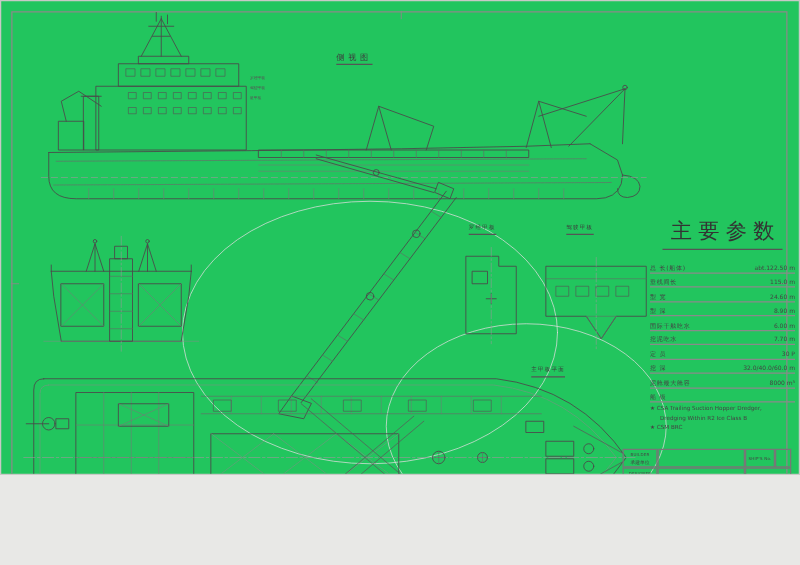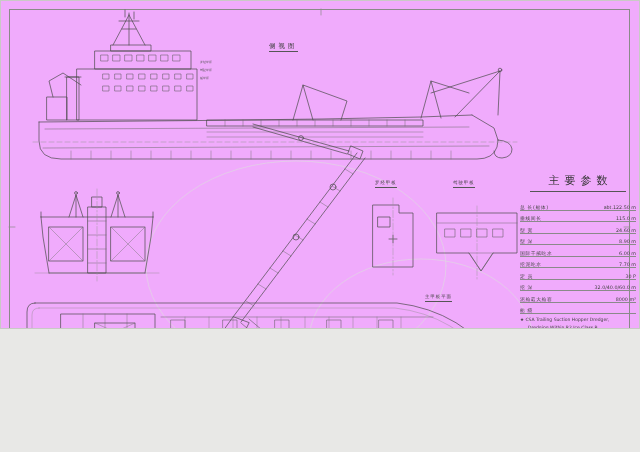--- a/index.html
+++ b/index.html
@@ -1,26 +1,26 @@
 <!DOCTYPE html>
 <html><head>
 <meta charset="utf-8">
 <style>
   html,body{margin:0;padding:0;background:#e8e8e6;}
-  .page{position:relative;width:640px;height:329px;background:#f0abfc;overflow:hidden;
+  .page{position:relative;width:640px;height:380px;background:#22c55e;overflow:hidden;
         font-family:"DejaVu Sans","Liberation Sans",sans-serif;border:1px solid #c9c9c6;box-sizing:border-box;}
   .frame{position:absolute;left:8px;top:8px;width:621px;height:433px;border:1px solid #8a8a88;box-sizing:border-box;}
   svg.art{position:absolute;left:0;top:0;}
   .lbl{position:absolute;color:#3c3c3c;white-space:nowrap;line-height:1;}
   .u{border-bottom:0.8px solid #555;padding-bottom:1.5px;}
   .serif{font-family:"DejaVu Serif","Liberation Serif",serif;}
 
   
   .params{position:absolute;left:519px;top:172px;width:116px;}
-  .params-title{font-size:11px;letter-spacing:5px;text-align:center;color:#333;
+  .params-title{font-size:17px;letter-spacing:5px;text-align:center;color:#333;
                 border-bottom:1px solid #555;padding:0 0 3px 5px;margin:0 10px 7px 10px;}
   .prow{display:flex;justify-content:space-between;align-items:flex-end;
         border-bottom:0.6px solid #8a8a8a;height:10.5px;font-size:4.8px;color:#444;}
   .plabel{letter-spacing:0.6px;}
   .pnotes{margin-top:2px;font-size:4.5px;color:#444;line-height:1.7;}
   .pnotes .n2{padding-left:8px;}
 
   
   .tb{position:absolute;left:482px;top:358px;width:150px;height:86px;font-size:3.5px;color:#444;}
   .cell{position:absolute;border:0.6px solid #777;box-sizing:border-box;display:flex;

